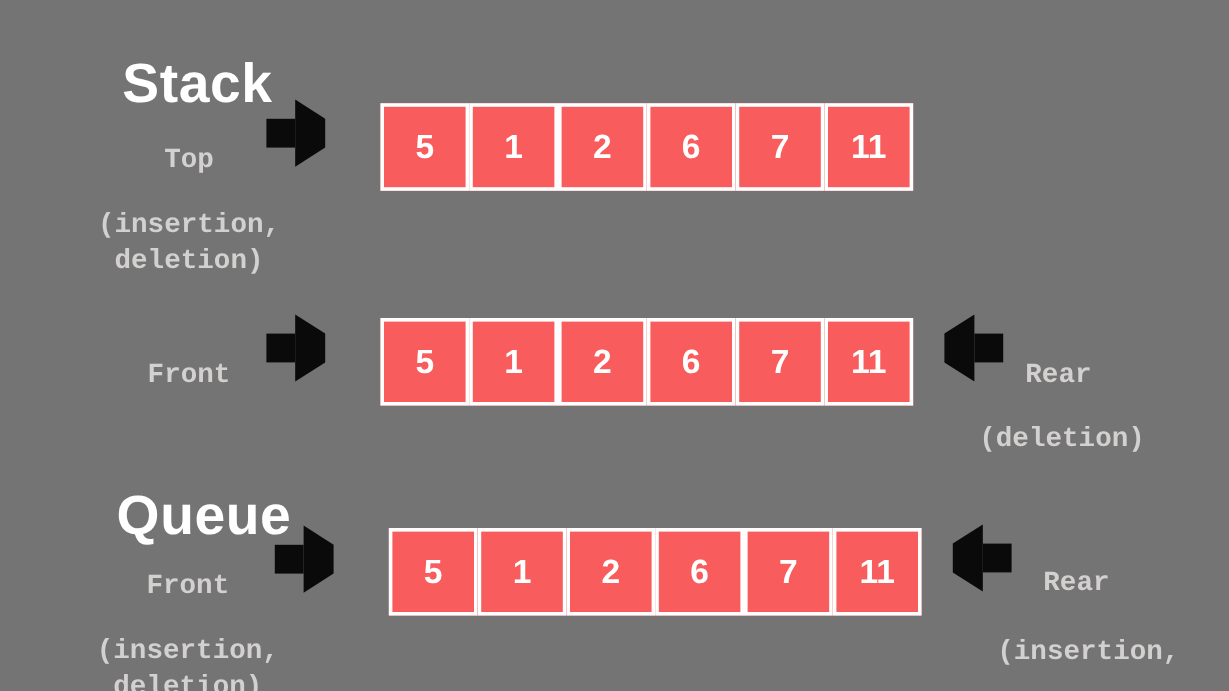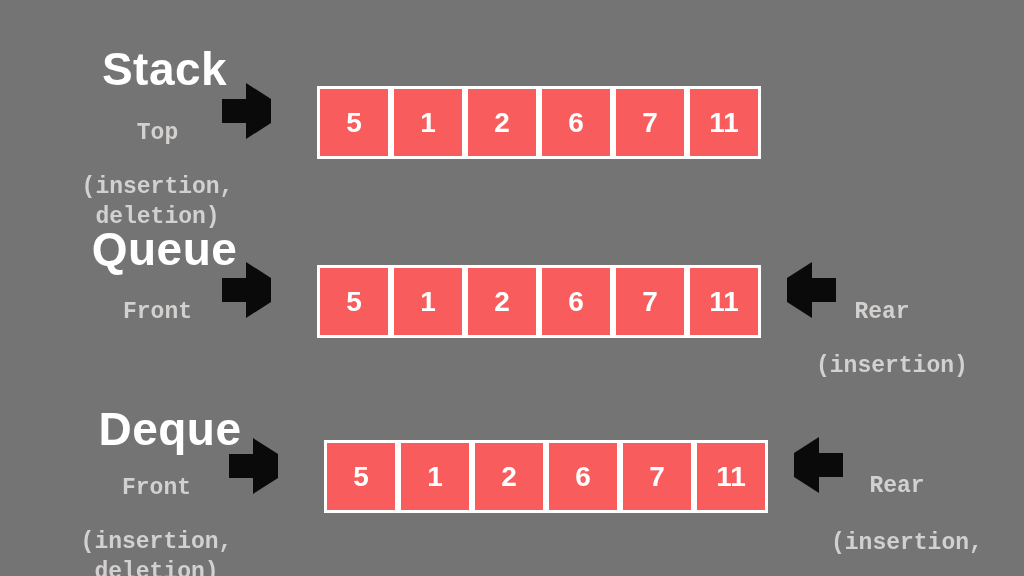--- a/index.html
+++ b/index.html
@@ -79,21 +79,20 @@
       <div class="cell">5</div>
       <div class="cell">1</div>
       <div class="cell">2</div>
       <div class="cell">6</div>
       <div class="cell">7</div>
       <div class="cell">11</div>
     </div>
   </div>
 
   <div class="section">
-    <div class="title" style="left:50px; top:198px; width:205px;">Queue</div>
     <div class="label-block" style="left:8px; top:261px; width:275px;">
       <div>Front</div>
     </div>
     <div class="arrow" style="left:198px; top:262px; width:95px;">
       <div class="shaft"></div>
       <div class="head-right"></div>
     </div>
     <div class="cells" style="left:293px; top:241px;">
       <div class="cell">5</div>
       <div class="cell">1</div>
@@ -101,26 +100,26 @@
       <div class="cell">6</div>
       <div class="cell">7</div>
       <div class="cell">11</div>
     </div>
     <div class="arrow" style="left:739px; top:262px; width:93px;">
       <div class="head-left"></div>
       <div class="shaft"></div>
     </div>
     <div class="label-block" style="left:780px; top:261px; width:180px;">
       <div>Rear</div>
-      <div>(insertion)</div>
+      <div>(deletion)</div>
     </div>
   </div>
 
   <div class="section">
-    <div class="title" style="left:58px; top:378px; width:200px;">Deque</div>
+    <div class="title" style="left:58px; top:378px; width:200px;">Queue</div>
     <div class="label-block" style="left:3px; top:437px; width:283px;">
       <div>Front</div>
       <div>(insertion, deletion)</div>
     </div>
     <div class="arrow" style="left:205px; top:438px; width:97px;">
       <div class="shaft"></div>
       <div class="head-right"></div>
     </div>
     <div class="cells" style="left:300px; top:416px;">
       <div class="cell">5</div>

